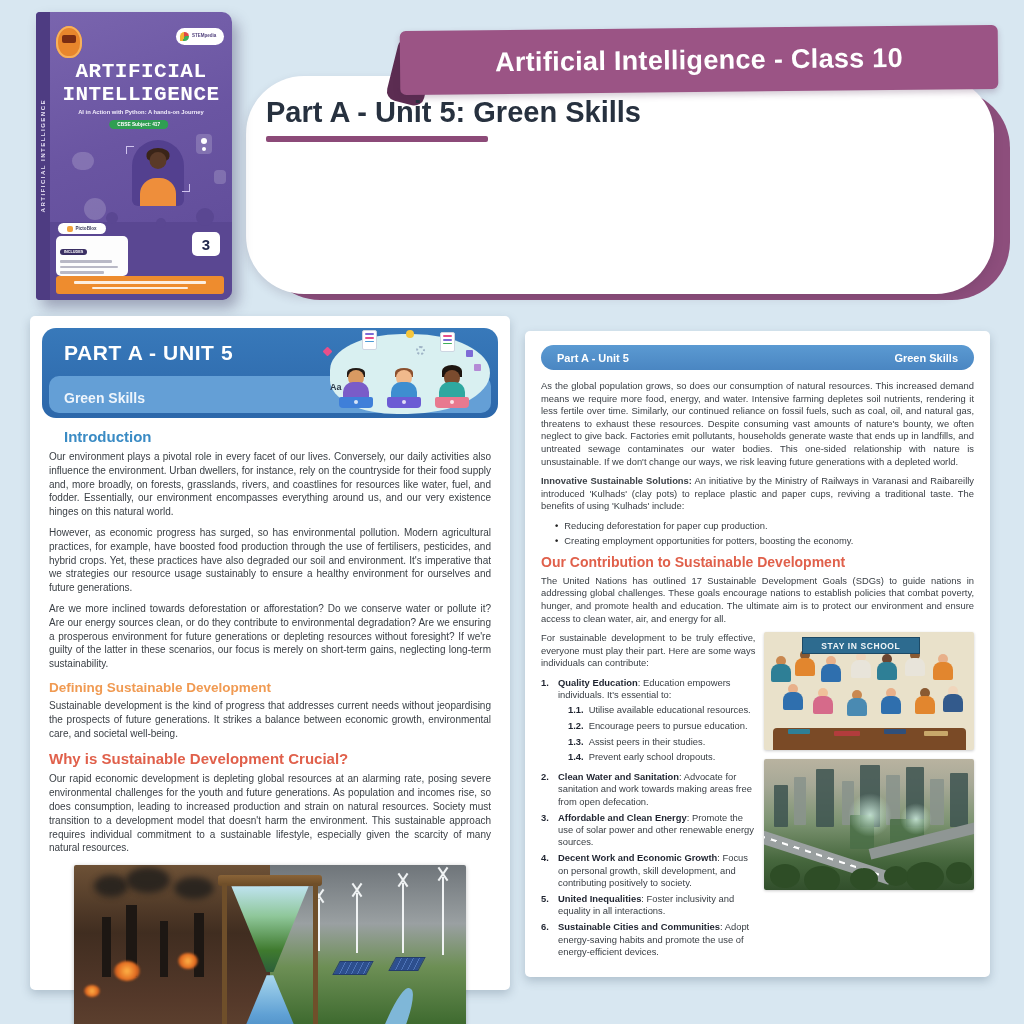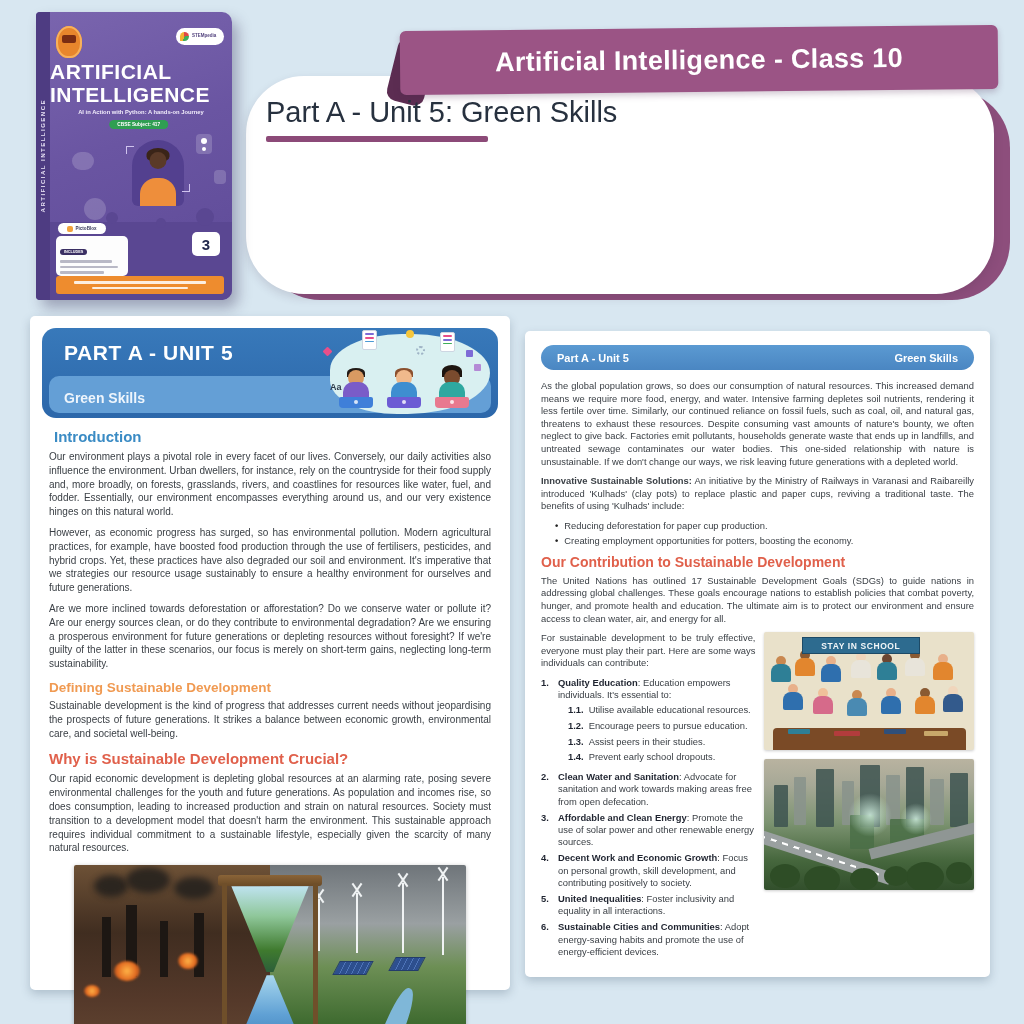--- a/index.html
+++ b/index.html
@@ -11,34 +11,34 @@
     overflow: hidden;
     color:#33383f;
   }
   
   .header-shadow{position:absolute;left:262px;top:90px;width:748px;height:210px;background:#8d4e7c;border-radius:58px;}
   .header-card{position:absolute;left:246px;top:76px;width:748px;height:218px;background:#ffffff;border-radius:58px;box-shadow:0 4px 10px rgba(60,40,70,.15);}
   .banner-fold{position:absolute;left:392px;top:40px;width:38px;height:64px;background:#5c2d52;border-radius:10px;transform:rotate(14deg);}
   .top-banner{position:absolute;left:400px;top:28px;width:598px;height:64px;background:#9b5485;border-radius:6px;transform:rotate(-0.6deg);display:flex;align-items:center;justify-content:center;box-shadow:0 3px 6px rgba(80,40,80,.25);}
   .top-banner .t{color:#fff;font-size:27px;font-weight:700;letter-spacing:.3px;}
   .card-inner{position:absolute;left:266px;top:96px;width:710px;}
-  .card-title{font-size:29px;font-weight:400;color:#27313f;}
+  .card-title{font-size:29px;font-weight:700;color:#27313f;}
   .card-underline{width:222px;height:6px;background:#8c4a78;margin-top:7px;border-radius:2px;}
   .card-desc{margin-top:14px;font-size:22.5px;line-height:34px;color:#2e3238;max-width:705px;}
 
   
   .book{position:absolute;left:36px;top:12px;width:196px;height:288px;background:linear-gradient(160deg,#7a65ae 0%,#6a55a2 45%,#5d4a97 100%);border-radius:4px 10px 10px 4px;box-shadow:6px 8px 14px rgba(50,40,80,.35);overflow:hidden;}
   .book-spine{position:absolute;left:0;top:0;bottom:0;width:14px;background:#4e3c82;display:flex;align-items:center;justify-content:center;}
   .book-spine .sp{writing-mode:vertical-rl;transform:rotate(180deg);font-size:6px;font-weight:700;letter-spacing:1.5px;color:#e8e2f5;}
   .nep-badge{position:absolute;left:20px;top:14px;width:26px;height:32px;background:#e8862c;border-radius:50% 50% 45% 45%;box-shadow:0 0 0 2px #f7b15c inset;}
   .nep-badge::after{content:"";position:absolute;left:6px;top:9px;width:14px;height:8px;background:#7a2d12;border-radius:2px;}
   .pub-logo{position:absolute;right:8px;top:16px;width:48px;height:17px;background:#fff;border-radius:9px;display:flex;align-items:center;gap:3px;padding:2px 4px;}
   .pub-logo .bird{width:9px;height:9px;background:conic-gradient(#e04747 0 90deg,#3fae5a 90deg 200deg,#f2b233 200deg 360deg);border-radius:50% 50% 50% 0;}
   .pub-logo .nm{font-size:4.5px;font-weight:700;color:#53437e;line-height:1.1;}
-  .book-title{position:absolute;left:14px;right:0;top:48px;text-align:left;color:#fff;font-weight:800;font-size:21px;line-height:23px;letter-spacing:.5px;}
+  .book-title{position:absolute;left:14px;right:0;top:48px;text-align:center;color:#fff;font-weight:800;font-size:21px;line-height:23px;letter-spacing:.5px;font-family:Liberation Mono, monospace;}
   .book-sub{position:absolute;left:14px;right:0;top:97px;text-align:center;color:#f1ecfb;font-weight:700;font-size:5.8px;}
   .cbse-pill{position:absolute;left:50%;top:108px;transform:translateX(-42%);background:#2f9e52;color:#fff;font-size:4.8px;font-weight:700;padding:2px 8px;border-radius:6px;}
   .cover-blob{position:absolute;left:14px;right:0;bottom:0;height:78px;background:#5a4792;}
   .blob-dot{position:absolute;background:#5a4792;border-radius:50%;}
   .arch{position:absolute;left:96px;top:128px;width:52px;height:66px;background:#53408f;border-radius:26px 26px 6px 6px;}
   .arch .head{position:absolute;left:50%;top:12px;transform:translateX(-50%);width:17px;height:17px;border-radius:50%;background:#5a3a28;}
   .arch .hair{position:absolute;left:50%;top:8px;transform:translateX(-50%);width:23px;height:14px;border-radius:50% 50% 40% 40%;background:#3a2418;}
   .arch .bodyshape{position:absolute;left:50%;bottom:0;transform:translateX(-50%);width:36px;height:28px;background:#ee8e3b;border-radius:16px 16px 0 0;}
   .corner{position:absolute;width:8px;height:8px;border:1.5px solid #cfc3ee;}
   .c-tl{left:-6px;top:6px;border-right:none;border-bottom:none;}
@@ -249,21 +249,21 @@
       <div class="kid" style="left:112px;">
         <div class="hair" style="background:#1d1510;width:20px;height:12px;"></div>
           <div class="head" style="background:#7a4b2e;"></div>
         <div class="shirt" style="background:#2ea8a0;"></div>
           <div class="laptop" style="background:#e8798f;"></div>
       </div>
     </div>
   </div>
 
   <div class="lp-content">
-    <div class="h-blue" style="font-size:15px;margin:6px 0 5px 5px;">Introduction</div>
+    <div class="h-blue" style="font-size:15px;margin:6px 0 5px 15px;">Introduction</div>
     <p class="body-p">Our environment plays a pivotal role in every facet of our lives. Conversely, our daily activities also influence the environment. Urban dwellers, for instance, rely on the countryside for their food supply and, more broadly, on forests, grasslands, rivers, and coastlines for resources like water, fuel, and fodder. Essentially, our environment encompasses everything around us, and our very existence hinges on this natural world.</p>
     <p class="body-p">However, as economic progress has surged, so has environmental pollution. Modern agricultural practices, for example, have boosted food production through the use of fertilisers, pesticides, and hybrid crops. Yet, these practices have also degraded our soil and environment. It's imperative that we strategies our resource usage sustainably to ensure a healthy environment for ourselves and future generations.</p>
 
     <p class="body-p">Are we more inclined towards deforestation or afforestation? Do we conserve water or pollute it? Are our energy sources clean, or do they contribute to environmental degradation? Are we ensuring a prosperous environment for future generations or depleting resources without foresight? If we're guilty of the latter in these scenarios, our focus is merely on short-term gains, neglecting long-term sustainability.</p>
 
     <div class="h-orange" style="font-size:13.5px;margin:9px 0 4px 0;">Defining Sustainable Development</div>
     <p class="body-p">Sustainable development is the kind of progress that addresses current needs without jeopardising the prospects of future generations. It strikes a balance between economic growth, environmental care, and societal well-being.</p>
 
     <div class="h-red" style="font-size:15px;margin:10px 0 5px 0;">Why is Sustainable Development Crucial?</div>
     <p class="body-p">Our rapid economic development is depleting global resources at an alarming rate, posing severe environmental challenges for the youth and future generations. As population and incomes rise, so does consumption, leading to increased production and strain on natural resources. Society must transition to a development model that doesn't harm the environment. This sustainable approach requires individual commitment to a sustainable lifestyle, especially given the scarcity of many natural resources.</p>

